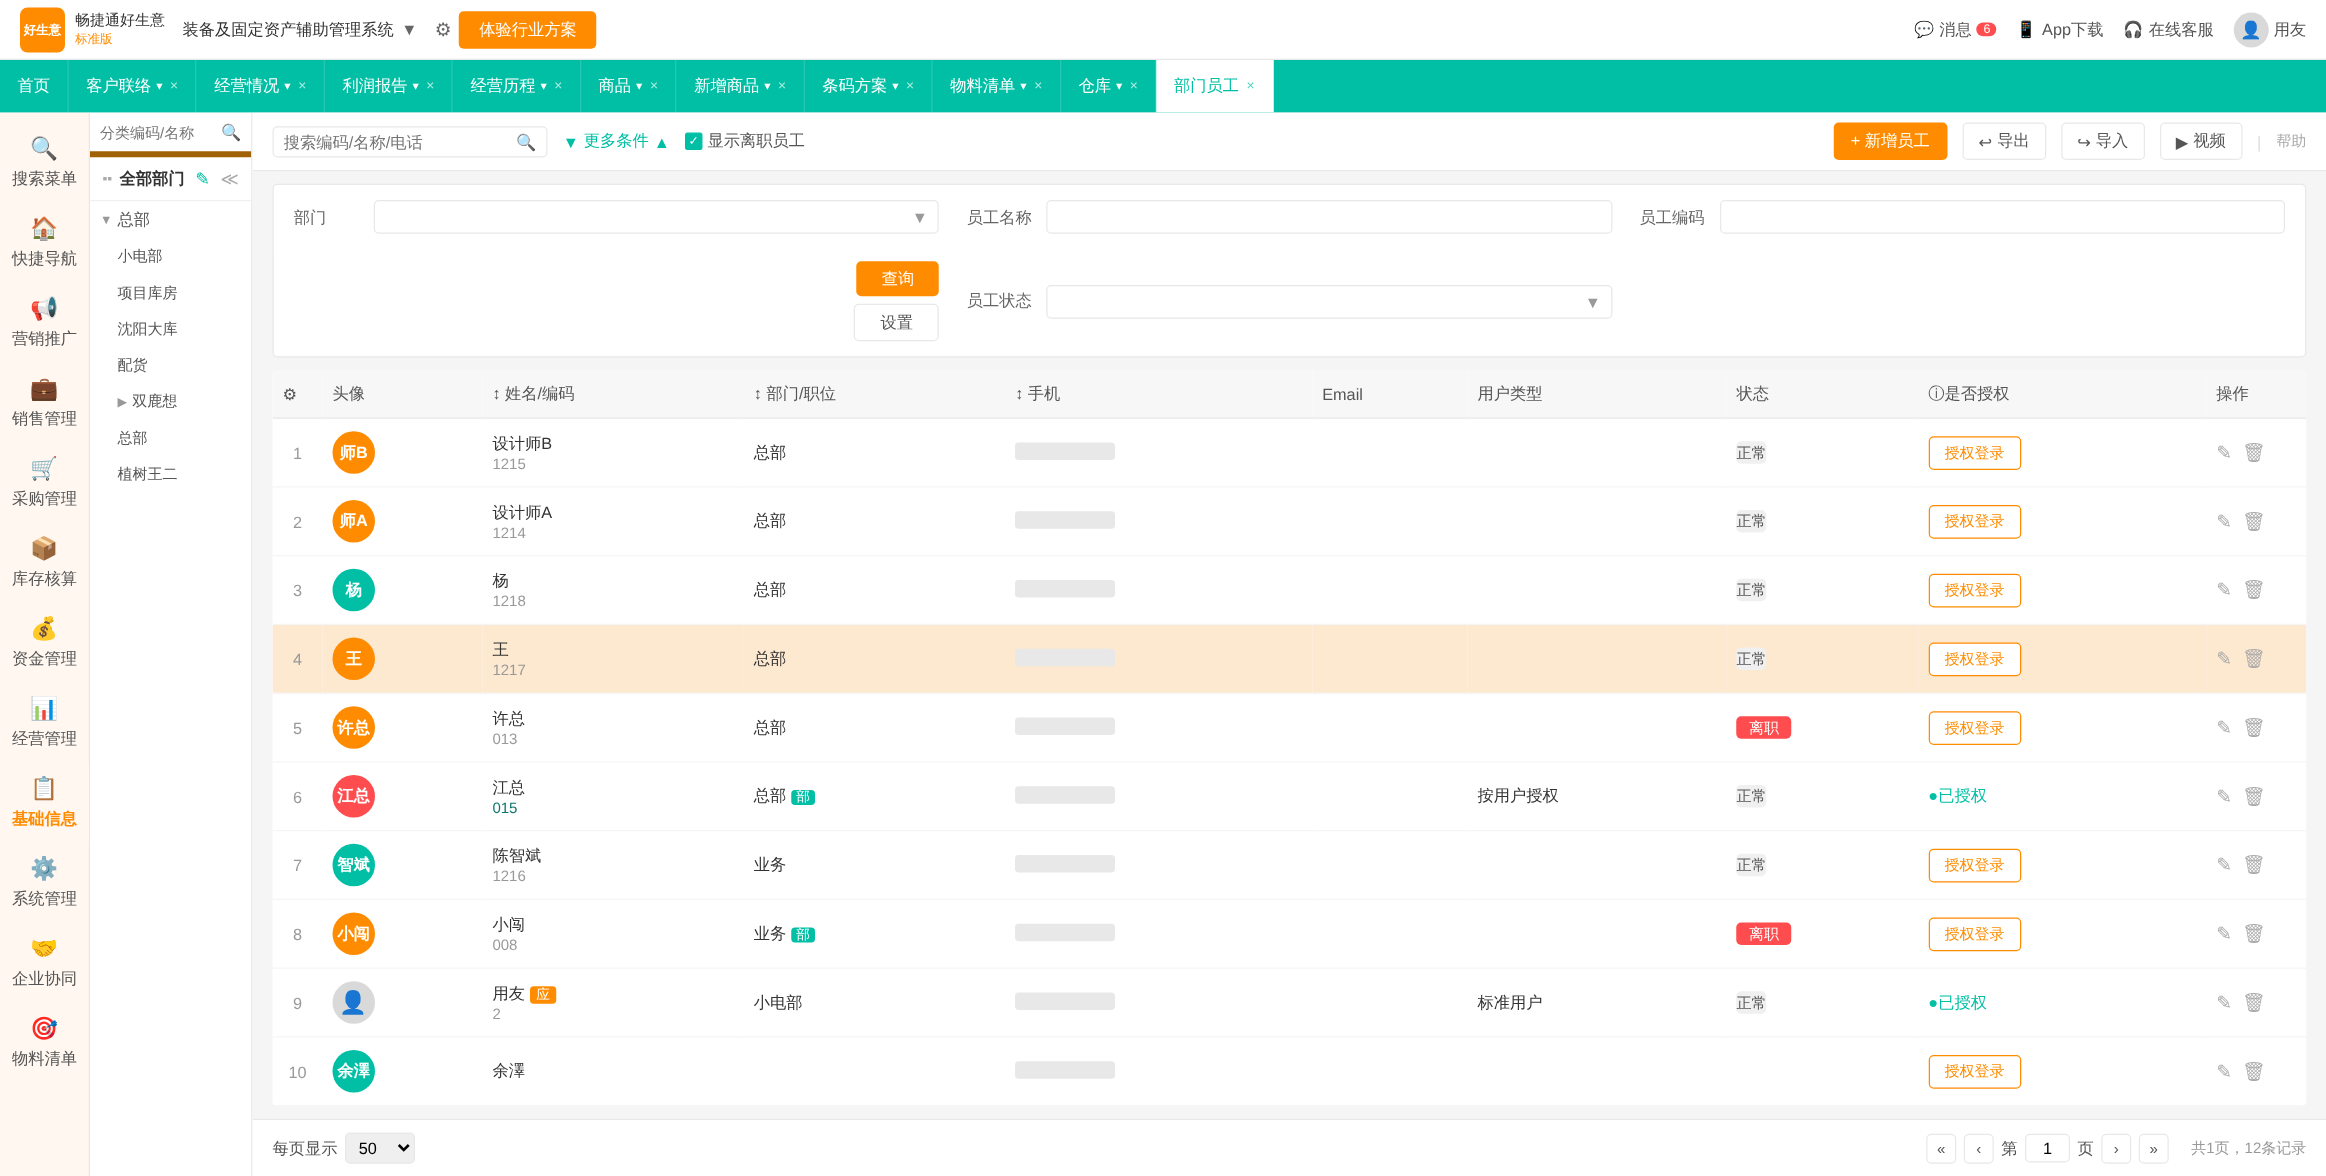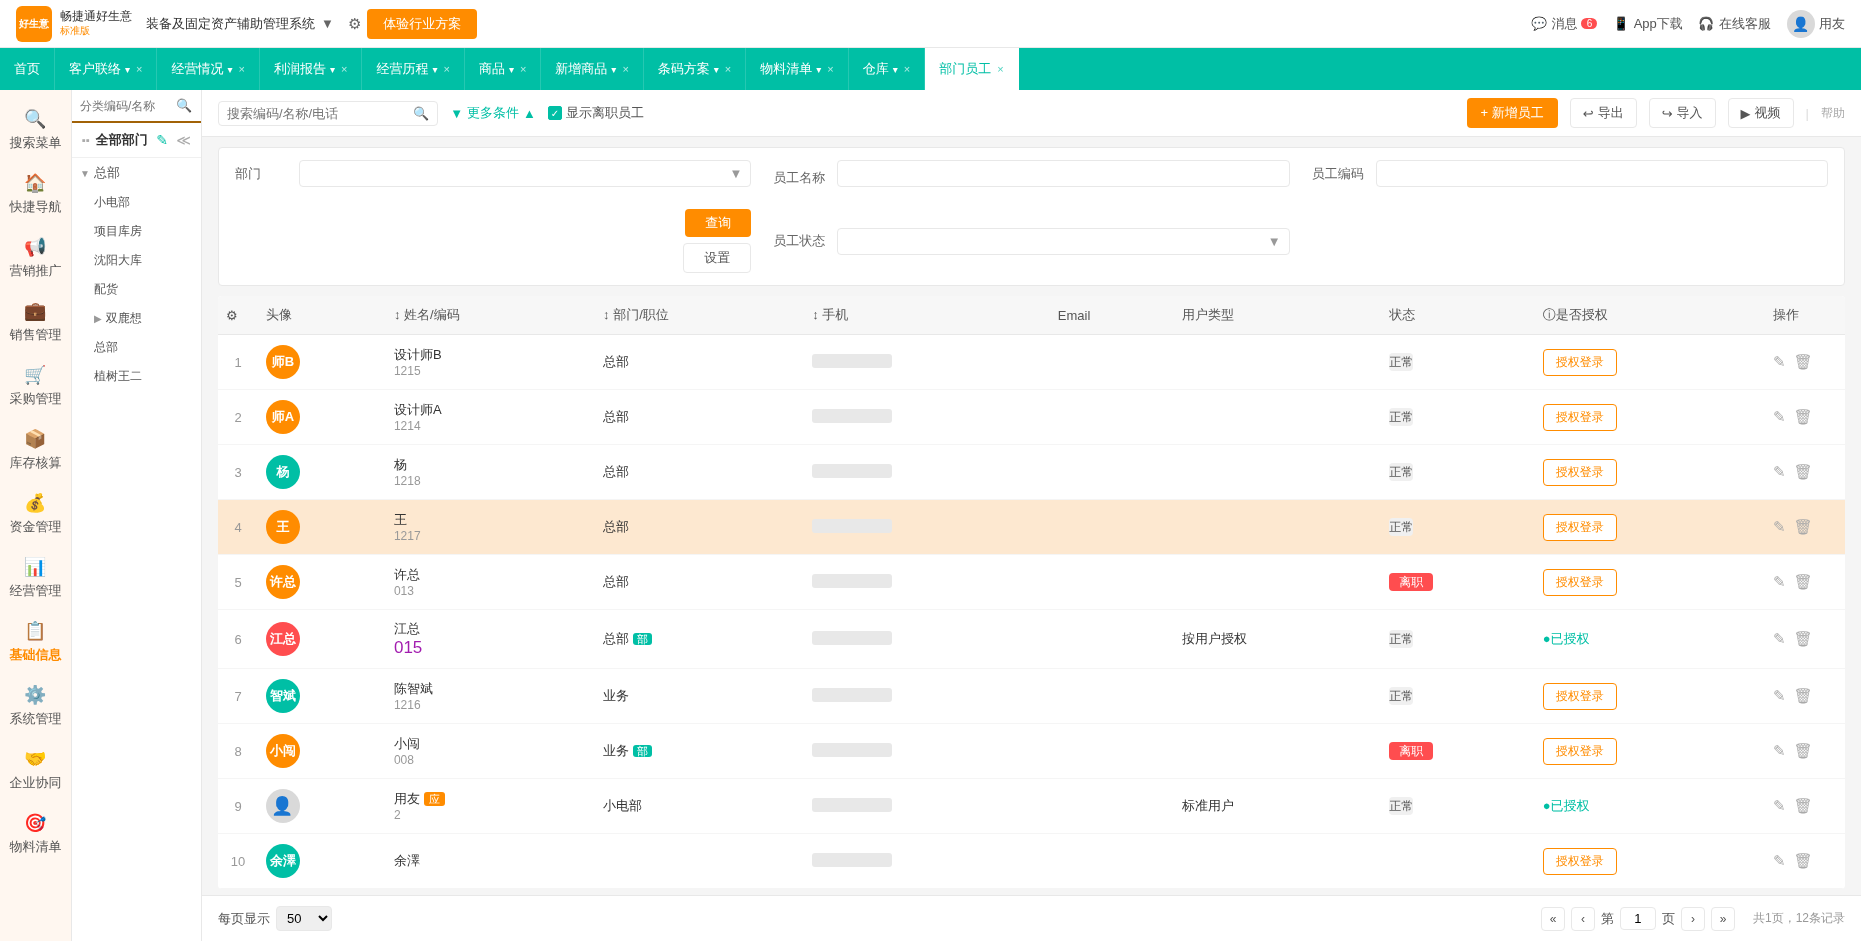--- a/index.html
+++ b/index.html
@@ -39,21 +39,21 @@
     }
     .nav-item.active { background: #fff; color: #00bfa5; }
     .nav-item .close-x { margin-left: 6px; font-size: 11px; opacity: 0.7; }
     .nav-item .arrow { margin-left: 4px; font-size: 10px; }
 
     
     .main-layout { display: flex; flex: 1; overflow: hidden; }
 
     
     .sidebar { width: 130px; background: #fff; border-right: 1px solid #e8e8e8; overflow-y: auto; flex-shrink: 0; }
-    .sidebar-search { display: flex; align-items: center; padding: 8px; border-bottom: 2px solid #a16207; }
+    .sidebar-search { display: flex; align-items: center; padding: 8px; border-bottom: 5px solid #a16207; }
     .sidebar-search input { border: none; outline: none; font-size: 12px; flex: 1; color: #999; }
 
     
     .left-nav { width: 72px; background: #fff7f0; border-right: 1px solid #e8e8e8; display: flex; flex-direction: column; align-items: center; padding-top: 8px; flex-shrink: 0; }
     .left-nav-item { display: flex; flex-direction: column; align-items: center; padding: 10px 4px; cursor: pointer; color: #555; font-size: 11px; gap: 4px; width: 100%; }
     .left-nav-item.active { color: #ff8c00; background: #fff; }
     .left-nav-icon { font-size: 18px; }
 
     
     .content { flex: 1; display: flex; flex-direction: column; overflow: hidden; background: #f5f5f5; }
@@ -337,21 +337,21 @@
         <button class="btn-query">查询</button>
         <button class="btn-reset">设置</button>
       </div>
       <div class="filter-row">
         <span class="filter-label">员工状态</span>
         <div class="filter-select">
           <span></span>
           <span>▼</span>
         </div>
       </div>
-      <div class="filter-row" style="grid-column: 2; grid-row: 1; align-items: flex-end;">
+      <div class="filter-row" style="grid-column: 2; grid-row: 1;">
         <span class="filter-label">员工名称</span>
         <input class="filter-input" type="text" style="">
       </div>
     </div>
 
     <div class="table-container">
       <table class="data-table">
         <thead>
           <tr>
             <th style="width:40px;">⚙</th>
@@ -477,21 +477,21 @@
         </div>
       </td>
     </tr>
             <tr>
       <td style="text-align:center; color:#999;">6</td>
       <td>
                 <div class="avatar-circle" style="background:#ff4d4f;">江总</div>
               </td>
       <td>
         <div style="font-size:13px; color:#333;">江总</div>
-        <div style="font-size:17px; color:#a21caf;">015</div>
+        <div style="font-size:12px; color:#0f766e;">015</div>
       </td>
       <td>总部<span class="dept-badge">部</span></td>
       <td><span class="phone-blur"></span></td>
       <td></td>
       <td><span>按用户授权</span></td>
       <td><span class="status-normal">正常</span></td>
       <td><span style="color:#00bfa5;">●已授权</span></td>
       <td>
         <div class="action-icons">
           <span class="action-icon" title="编辑">✎</span>

